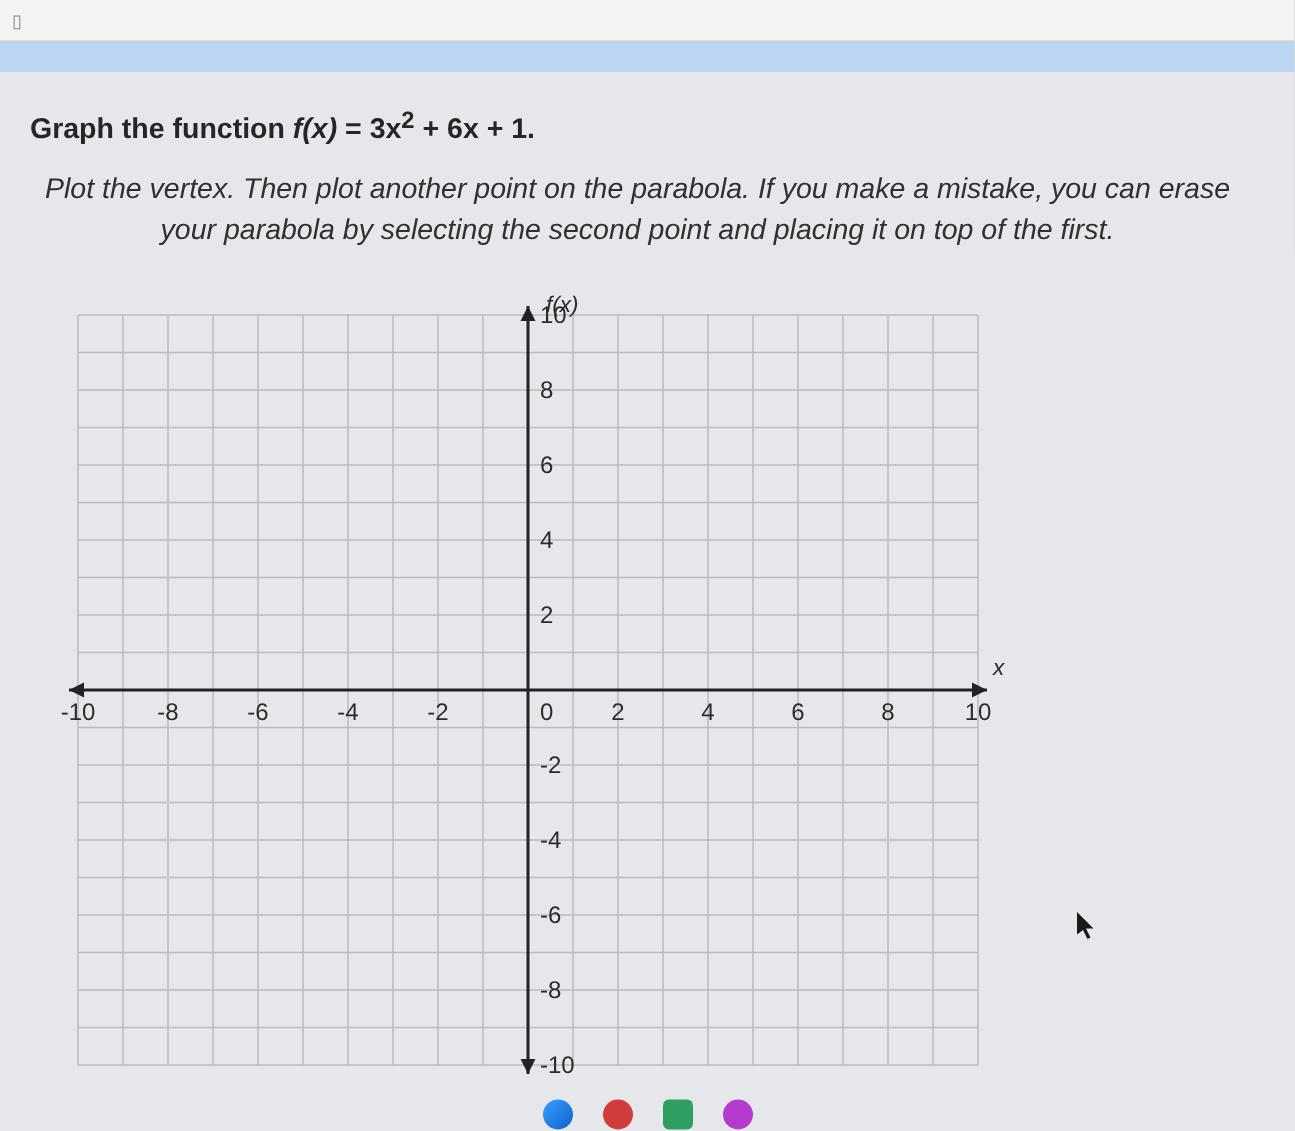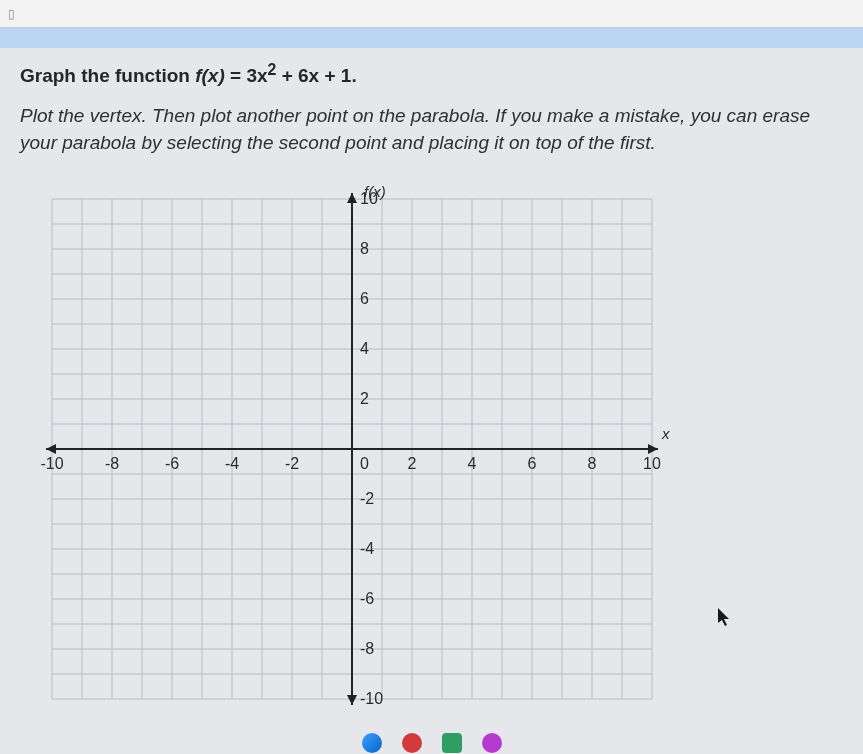--- a/index.html
+++ b/index.html
@@ -26,38 +26,39 @@
     margin-right: 8px;
     color: #888;
     font-size: 12px;
   }
   .blue-strip {
     height: 20px;
     background: #bcd5f2;
   }
   .content {
     background: #e6e7ea;
-    padding: 13px 20px 0 20px;
+    padding: 24px 20px 0 20px;
     min-height: 706px;
     position: relative;
   }
   .prompt-main {
     font-size: 19px;
     font-weight: 600;
     color: #262626;
     margin-bottom: 16px;
   }
   .prompt-main .fn { font-style: italic; }
   .instr {
     font-size: 19px;
     font-style: italic;
     color: #303030;
     line-height: 1.4;
     margin-bottom: 22px;
     max-width: 810px;
+    text-align: center;
   }
   .graph-wrap {
     position: relative;
     width: 640px;
     height: 540px;
     margin-left: 12px;
   }
   .graph-wrap svg { display: block; }
   .axis-lbl, .tick-lbl {
     font-family: Arial, sans-serif;

